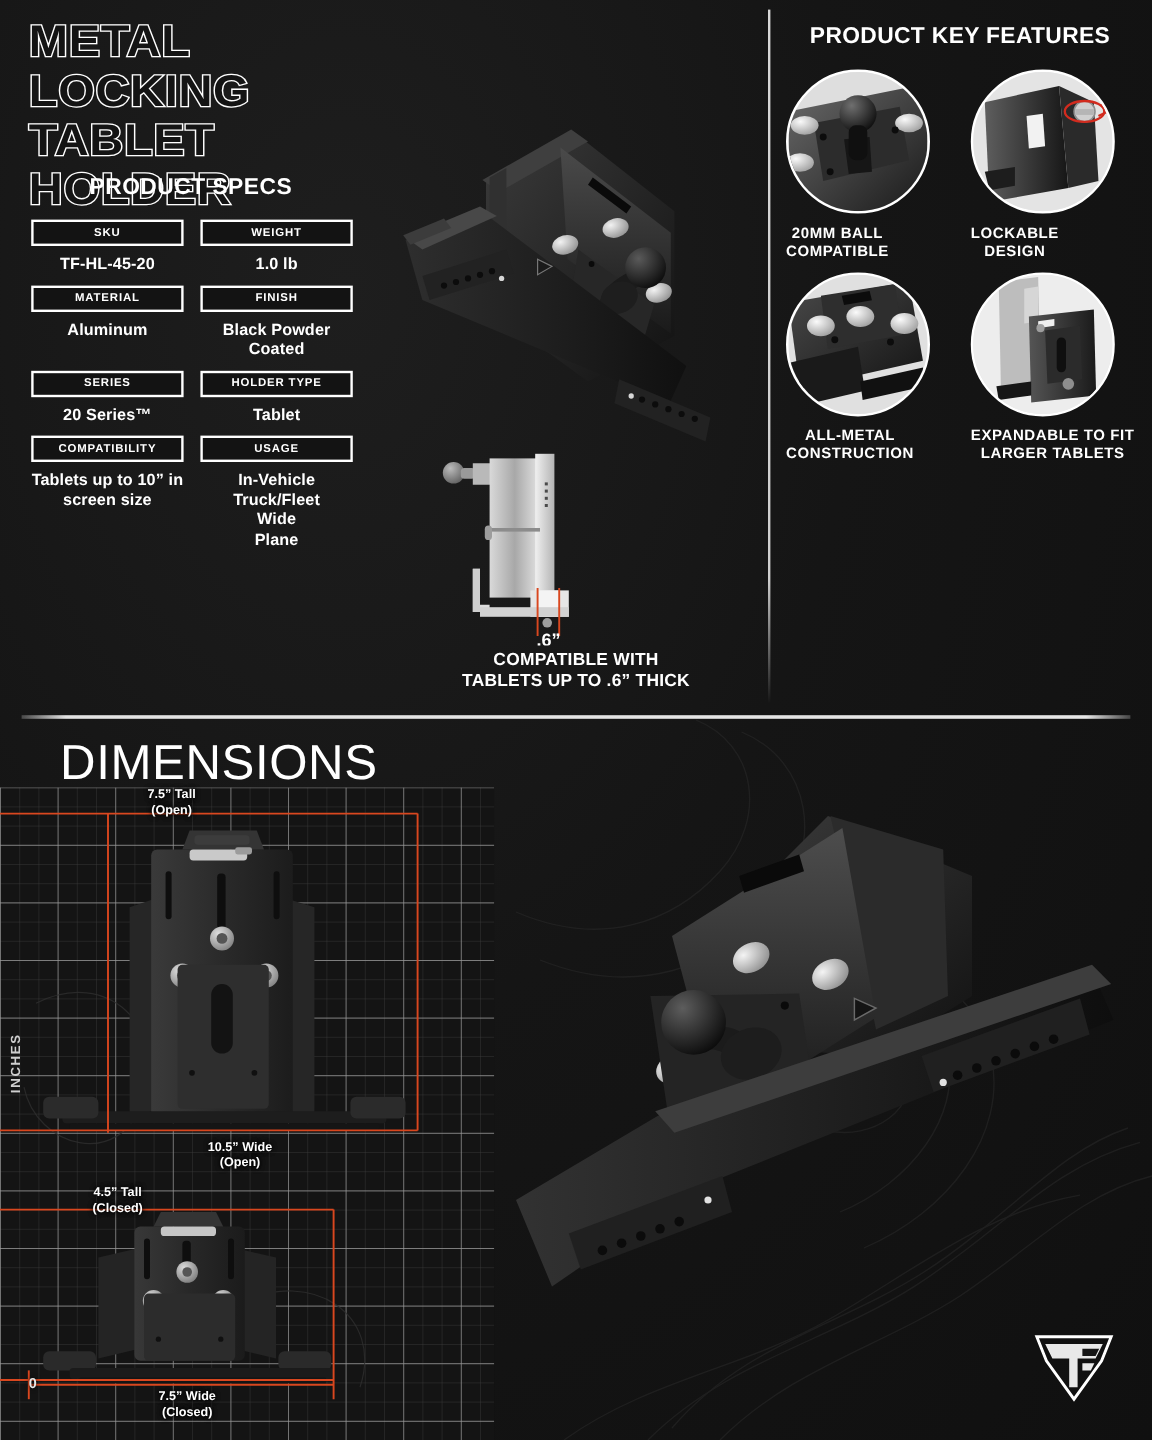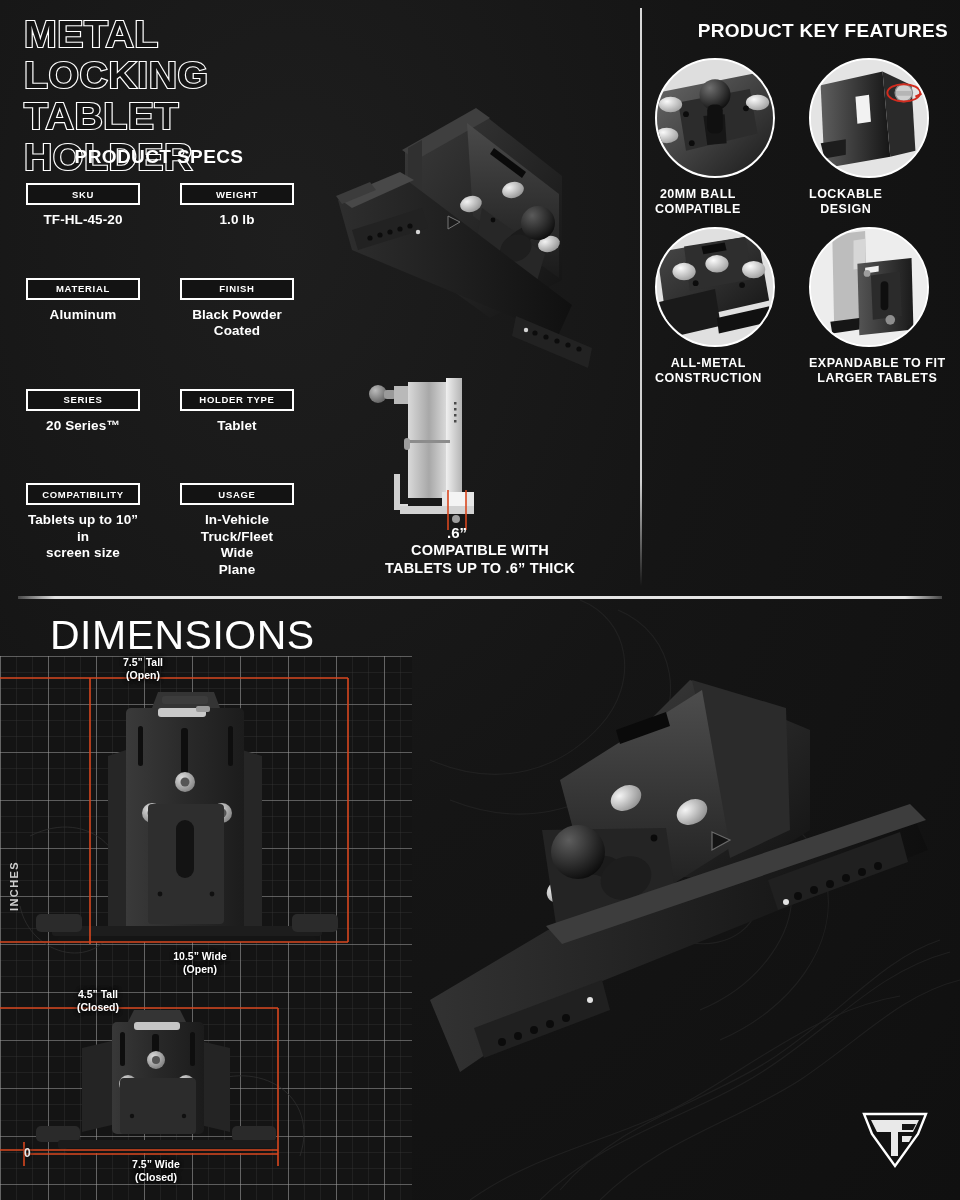--- a/index.html
+++ b/index.html
@@ -42,21 +42,21 @@
   }
   .main-title span{ display:block; }
 
   
   .specs-head{
     position:absolute; left:28px; top:146px; width:262px;
     text-align:center; font-size:19px; font-weight:700; letter-spacing:.4px;
   }
   .specs-grid{
     position:absolute; left:26px; top:183px; width:268px;
-    display:grid; grid-template-columns:1fr 1fr; column-gap:14px; row-gap:0;gap:40px;
+    display:grid; grid-template-columns:1fr 1fr; column-gap:14px; row-gap:0;
   }
   .spec-cell{ margin-bottom:9px; }
   .spec-label{
     border:2px solid #ffffff; height:22px; display:flex; align-items:center;
     justify-content:center; font-size:9.5px; font-weight:700; letter-spacing:.7px;
     text-transform:uppercase; background:#131313;
   }
   .spec-value{
     margin-top:7px; text-align:center; font-size:13.5px; font-weight:700;
     line-height:16.5px; letter-spacing:.1px;
@@ -67,21 +67,21 @@
   .hero-wrap{ position:absolute; left:330px; top:80px; width:300px; height:300px; }
   .sideview-wrap{ position:absolute; left:360px; top:378px; width:230px; height:160px; }
   .thick-caption{
     position:absolute; left:330px; top:541px; width:300px; text-align:center;
     font-size:14.5px; font-weight:700; line-height:18px; letter-spacing:.2px;
   }
   .thick-caption span{ display:block; }
 
   
   .kf-head{
-    position:absolute; left:652px; top:20px; width:296px; text-align:right;
+    position:absolute; left:652px; top:20px; width:296px; text-align:center;
     font-size:19px; font-weight:700; letter-spacing:.3px;
   }
   .kf-grid{
     position:absolute; left:655px; top:58px; width:292px;
     display:grid; grid-template-columns:1fr 1fr; column-gap:16px; row-gap:10px;
   }
   .kf-item{ display:flex; flex-direction:column; align-items:flex-start; }
   .kf-circle{
     width:120px; height:120px; border-radius:50%;
     border:2px solid #ffffff; overflow:hidden; background:#e9e9e9;

